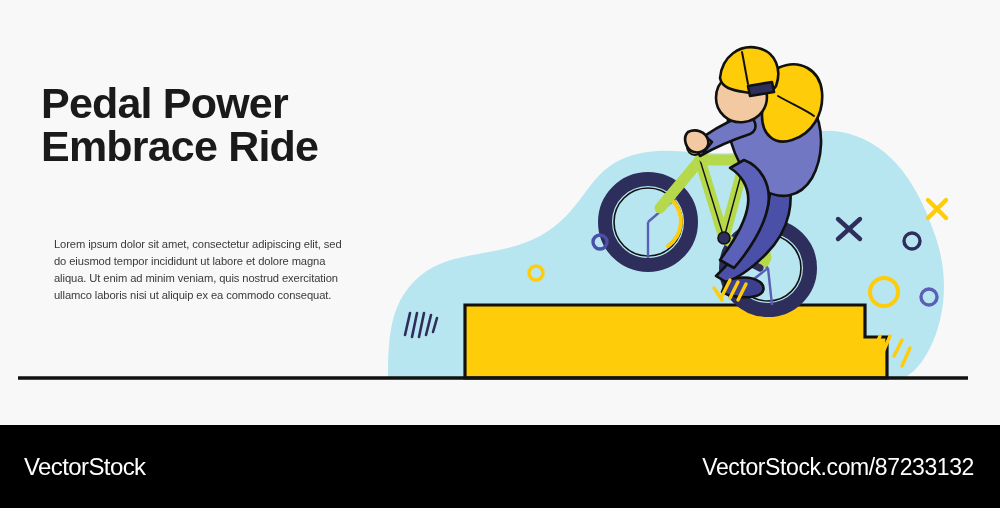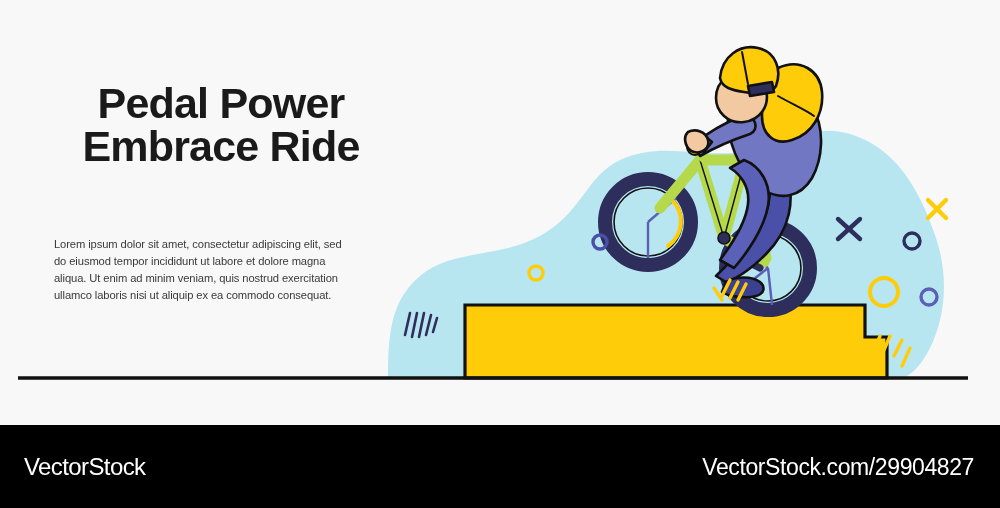--- a/index.html
+++ b/index.html
@@ -16,24 +16,23 @@
     font-family: "Liberation Sans", sans-serif;
   }
   #art {
     position: absolute;
     left: 0; top: 0;
     width: 1000px;
     height: 425px;
   }
   .text-col {
     position: absolute;
-    left: 56px;
+    left: 41px;
     top: 82px;
     width: 330px;
-    text-align: center;
   }
   .headline {
     margin: 0;
     font-family: "Liberation Sans", sans-serif;
     font-weight: bold;
     font-size: 43px;
     line-height: 1.0;
     letter-spacing: -0.8px;
     color: #1a1a1a;
     white-space: pre-line;
@@ -213,16 +212,16 @@
 
   <div class="text-col">
     <h1 class="headline">Pedal Power
 Embrace Ride</h1>
   </div>
 
   <p class="body-copy">Lorem ipsum dolor sit amet, consectetur adipiscing elit, sed do eiusmod tempor incididunt ut labore et dolore magna aliqua. Ut enim ad minim veniam, quis nostrud exercitation ullamco laboris nisi ut aliquip ex ea commodo consequat.</p>
 
   <div id="footer">
     <span class="brand-logo">VectorStock</span>
-    <span class="brand-url">VectorStock.com/29904827</span>
+    <span class="brand-url">VectorStock.com/87233132</span>
   </div>
 
 </div>
 
 </body></html>

